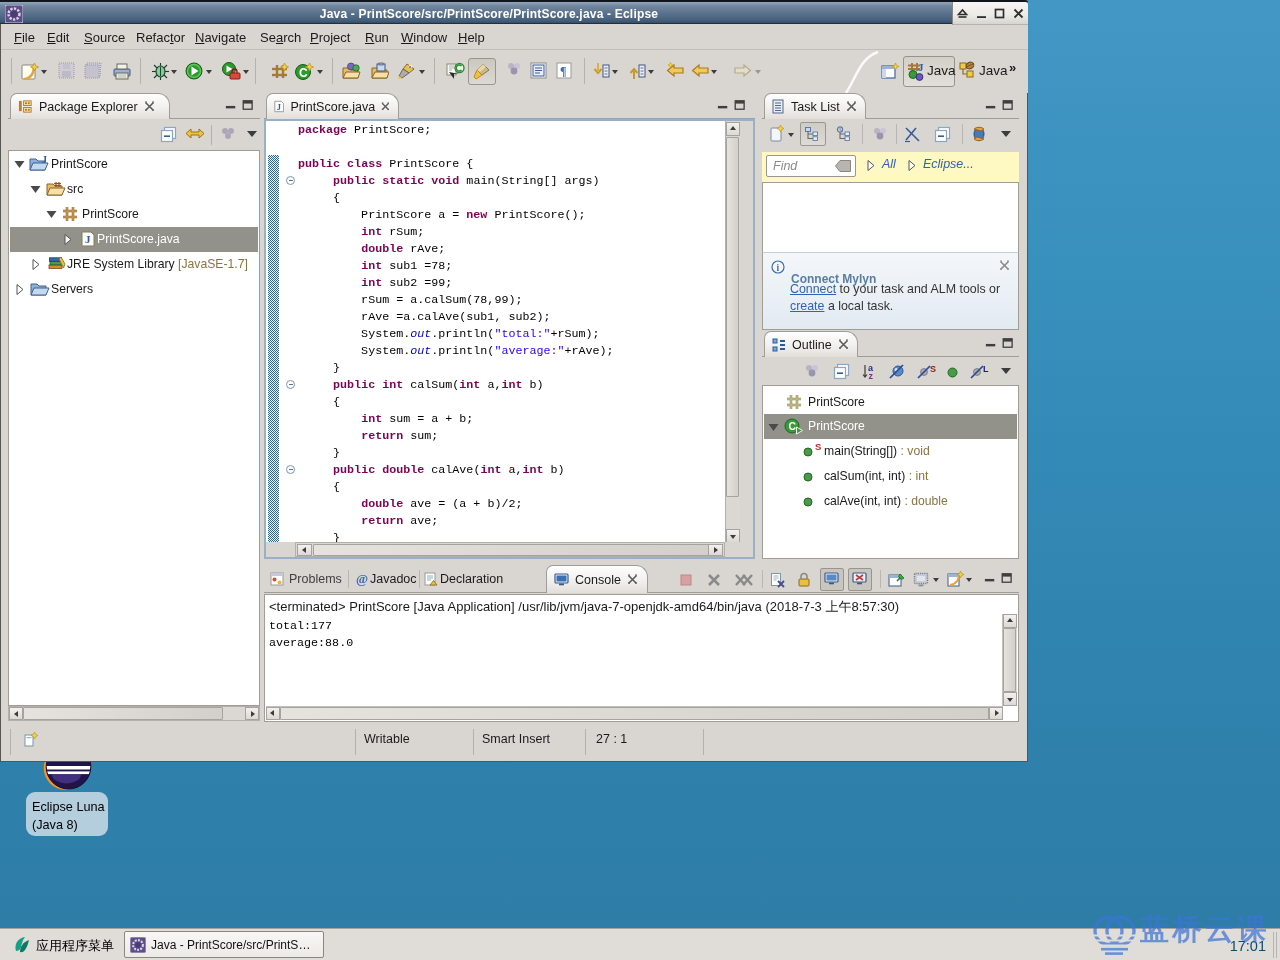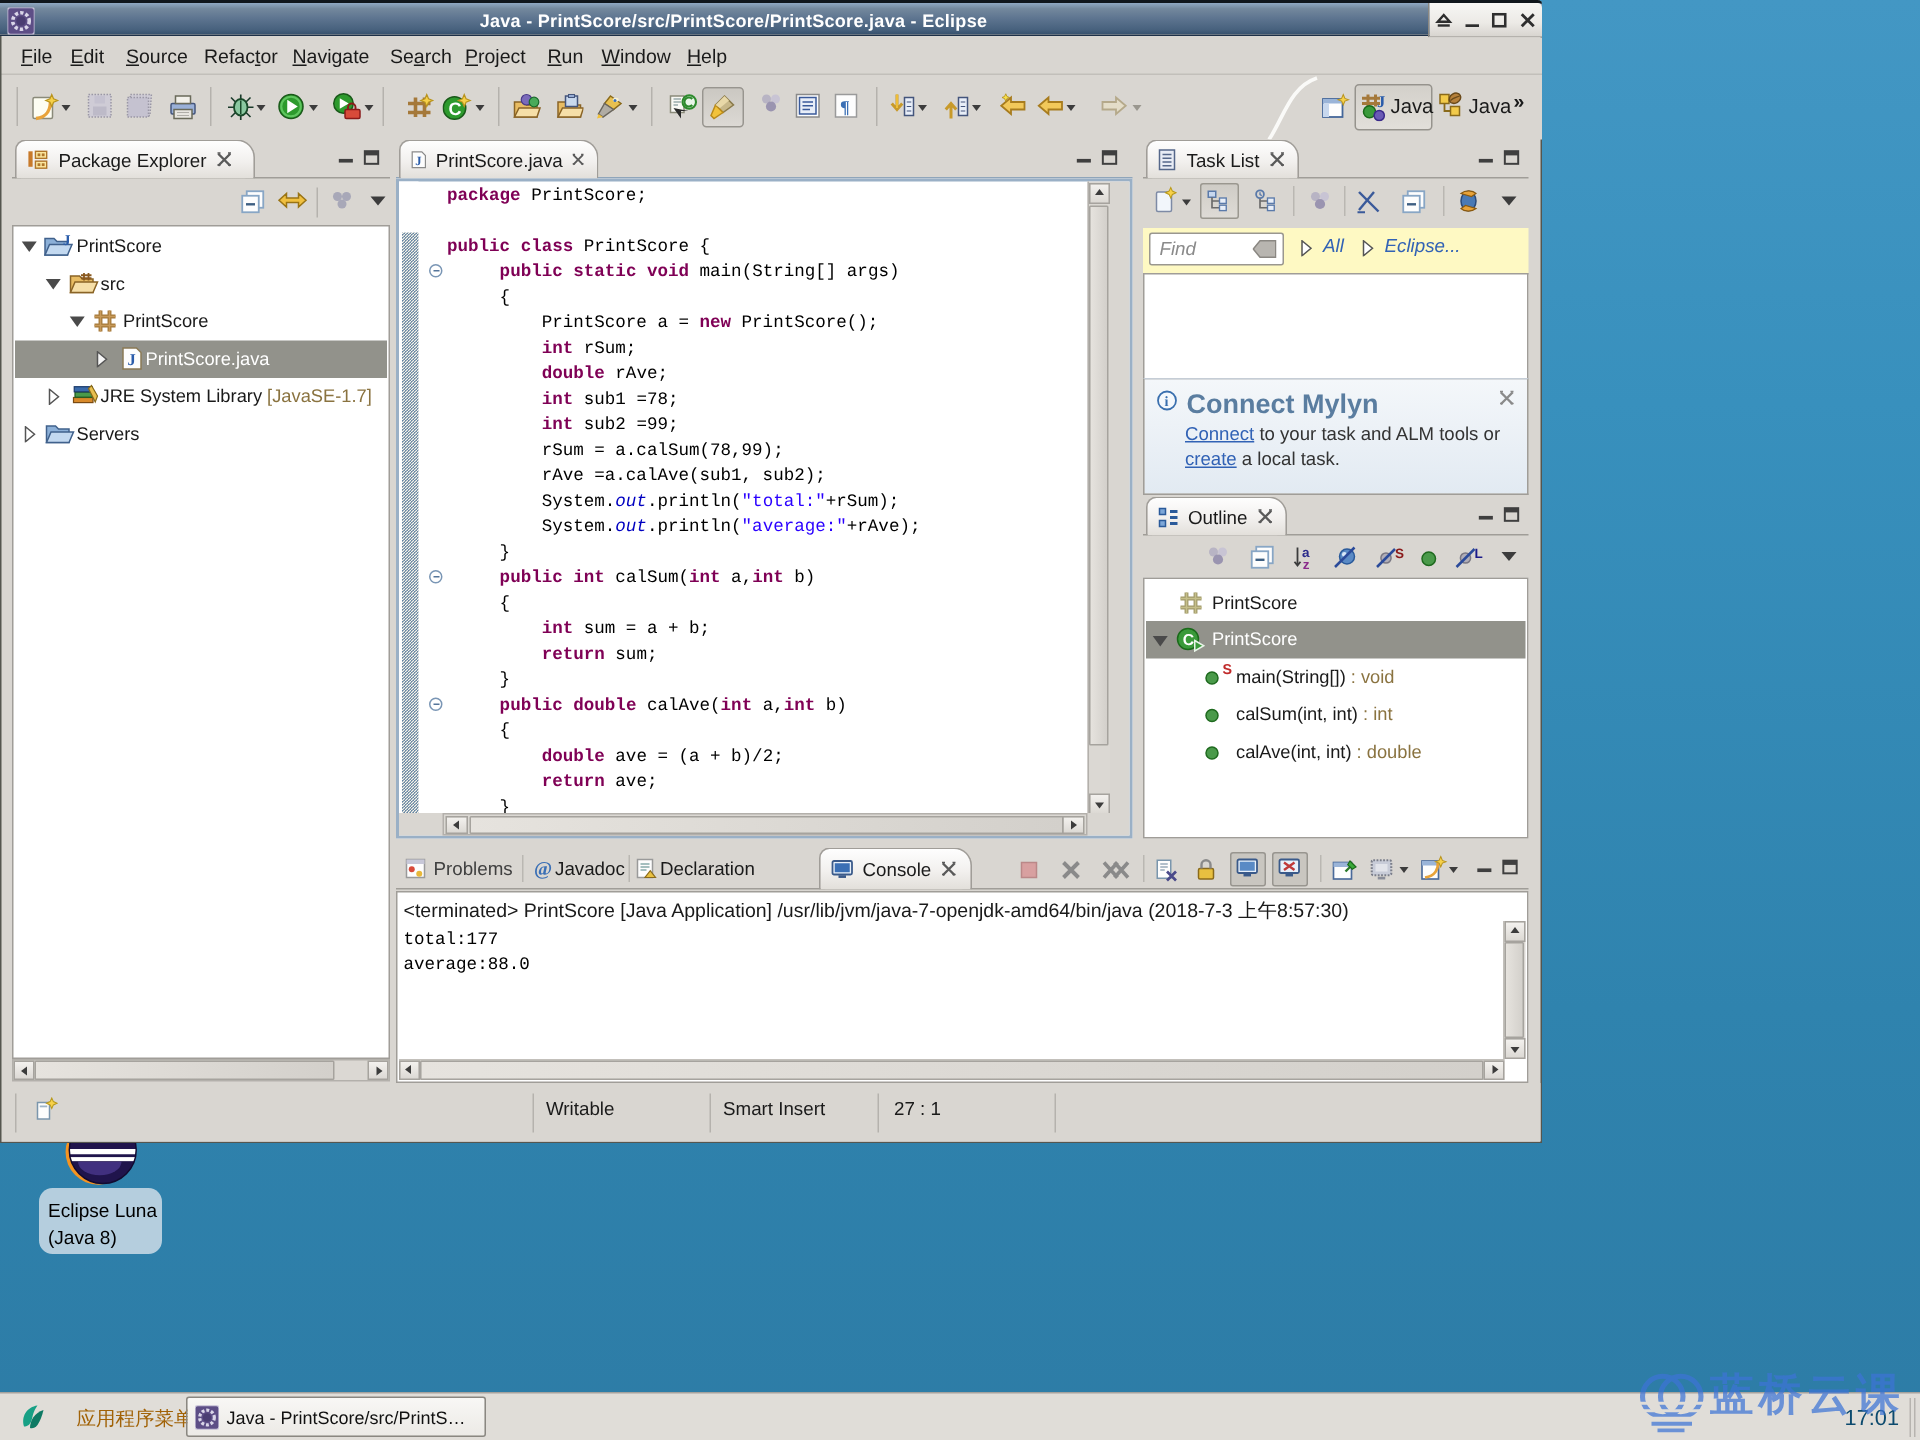--- a/index.html
+++ b/index.html
@@ -58,21 +58,21 @@
 
 #deskicon { position:absolute; left:42px; top:744px; width:49px; height:48px; z-index:-1; }
 #desklabel { position:absolute; left:26px; top:792px; width:82px; height:44px;
   background:#b5cede; border-radius:9px; color:#000; font-size:12.7px; line-height:18px;
   padding:6px 0 0 6px; z-index:-1; }
 
 
 #taskbar { position:absolute; left:0; top:928px; width:1280px; height:32px;
   background:#e0ddd8; border-top:1px solid #a5a29d; }
 #tbmenuicon { position:absolute; left:12px; top:5px; width:20px; height:21px; }
-#tbmenutext { position:absolute; left:36px; top:8px; font-size:13px; color:#a16207;margin-left:15px; }
+#tbmenutext { position:absolute; left:36px; top:8px; font-size:13px; color:#000000; }
 #tbtask { position:absolute; left:124px; top:2px; width:200px; height:27px;
   background:linear-gradient(180deg,#f8f7f5,#eceae6); border:1px solid #8a8781; border-radius:2px; }
 #tbtask span { position:absolute; left:26px; top:6px; font-size:12px; color:#111; white-space:nowrap; }
 #tbclock { position:absolute; right:14px; top:9px; font-size:14.5px; color:#0c4a6e; }
 #tbhandle { position:absolute; right:3px; top:3px; width:4px; height:26px;
   border-left:1px solid #b7b4af; border-right:1px solid #b7b4af; }
 
 
 #wm { position:absolute; left:1088px; top:903px; width:192px; height:57px; z-index:5; opacity:0.72; pointer-events:none; }
 #wmtext { position:absolute; left:52px; top:7px; font-size:29px; font-weight:bold; color:#3d74d6;
@@ -640,21 +640,21 @@
         </svg>
       <span class="abs" style="left:161px;top:5px;font-size:12.5px;color:#3162b5;">Eclipse...</span>
     </div>
     <div class="pbody" style="left:0px;top:89px;width:257px;height:70px;border-bottom:none;"></div>
 
     <div style="position:absolute;left:0px;top:159px;width:257px;height:78px;background:linear-gradient(180deg,#f4f7fa,#e2eaf2);border:1px solid #a09d98;border-top:1px solid #c5cdd6;">
       <svg class="abs" style="left:8px;top:7px" width="14" height="14" viewBox="0 0 14 14">
         <circle cx="7" cy="7" r="6" fill="#f4f8fc" stroke="#3a6fae" stroke-width="1.2"></circle>
         <text x="5.4" y="10.5" font-size="9.5" font-weight="bold" fill="#3a6fae" font-family="Liberation Serif,serif">i</text>
       </svg>
-      <span class="abs" style="left:28px;top:6px;font-size:18px;font-weight:bold;color:#5a7da0;">Connect Mylyn</span>
+      <span class="abs" style="left:28px;top:19px;font-size:12px;font-weight:bold;color:#5a7da0;">Connect Mylyn</span>
       <svg class="abs" style="right:8px;top:7px" width="11" height="11" viewBox="0 0 11 11">
           <path d="M1.5 1.5 L9.5 9.5 M9.5 1.5 L1.5 9.5" stroke="#8a8a8a" stroke-width="1.6"></path>
           <path d="M1 1 h2 M8 1 h2 M1 9 h2 M8 9 h2" stroke="#8a8a8a" stroke-width="1"></path>
         </svg>
       <div class="abs" style="left:27px;top:28px;width:225px;font-size:12.4px;color:#333;line-height:17px;">
         <span style="color:#3162b5;text-decoration:underline;">Connect</span> to your task and ALM tools or <span style="color:#3162b5;text-decoration:underline;">create</span> a local task.
       </div>
     </div>
   </div>
 

